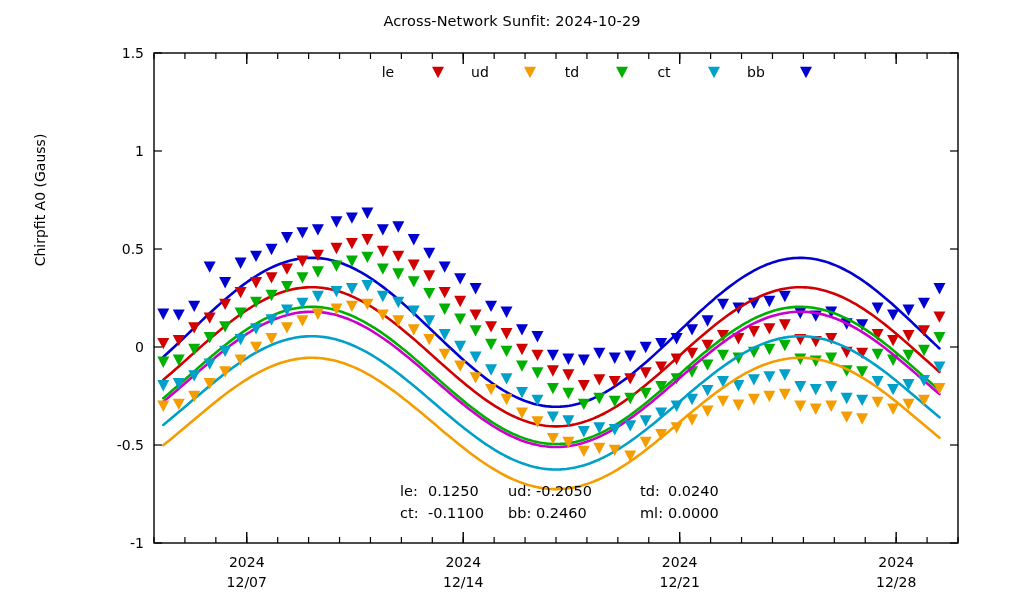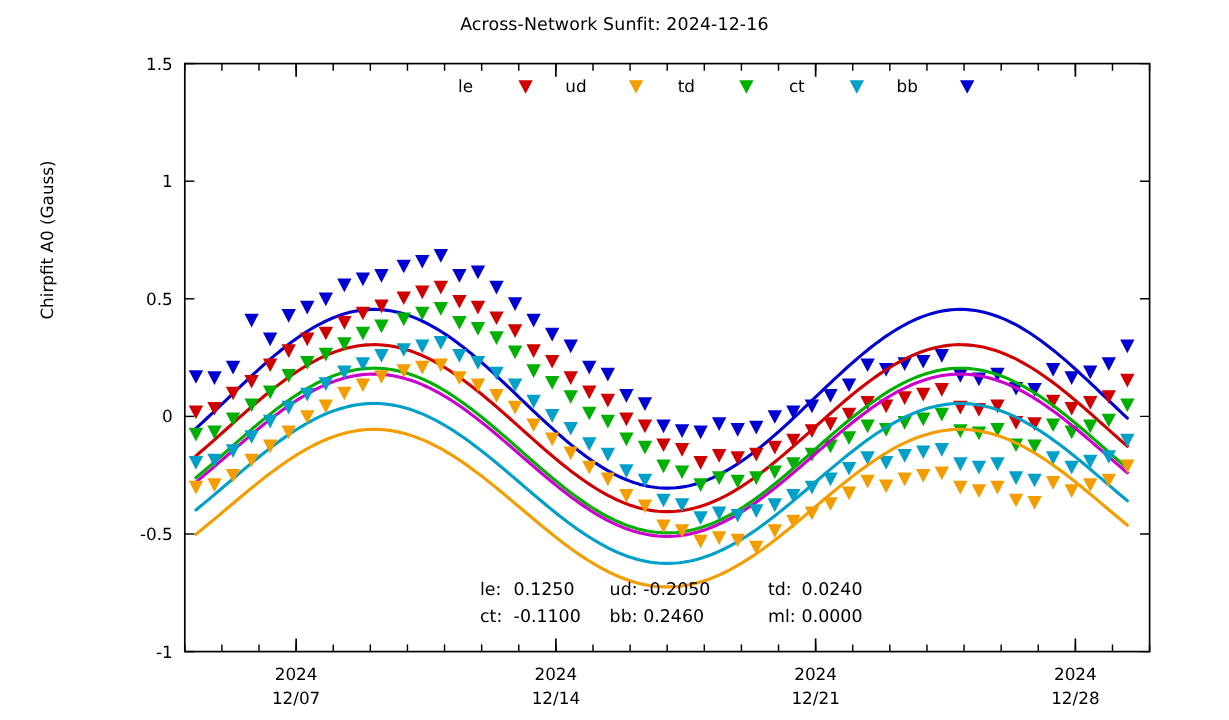--- a/index.html
+++ b/index.html
@@ -26,21 +26,21 @@
   svg{position:absolute;left:0;top:0;}
   .tick-txt{font-family:"DejaVu Sans", sans-serif;font-size:14px;fill:#000;}
   .legend-txt{font-family:"DejaVu Sans", sans-serif;font-size:14px;fill:#000;}
   .annot-txt{font-family:"DejaVu Sans", sans-serif;font-size:14.5px;fill:#000;}
 </style>
 </head>
 <body>
 
 <div id="chart-root">
 
-  <div class="title">Across-Network Sunfit: 2024-12-16</div>
+  <div class="title">Across-Network Sunfit: 2024-10-29</div>
 
   <div class="ylabel">Chirpfit A0 (Gauss)</div>
 
   <svg id="plot-svg" width="1024" height="600">
       <rect x="154" y="53" width="804" height="490" fill="none" stroke="#000" stroke-width="1.4"></rect>
       <line x1="154" y1="53" x2="162" y2="53" stroke="#000" stroke-width="1.2"></line>
       <line x1="958" y1="53" x2="950" y2="53" stroke="#000" stroke-width="1.2"></line>
       <text x="144" y="58" text-anchor="end" class="tick-txt">1.5</text>
       <line x1="154" y1="151" x2="162" y2="151" stroke="#000" stroke-width="1.2"></line>
       <line x1="958" y1="151" x2="950" y2="151" stroke="#000" stroke-width="1.2"></line>

